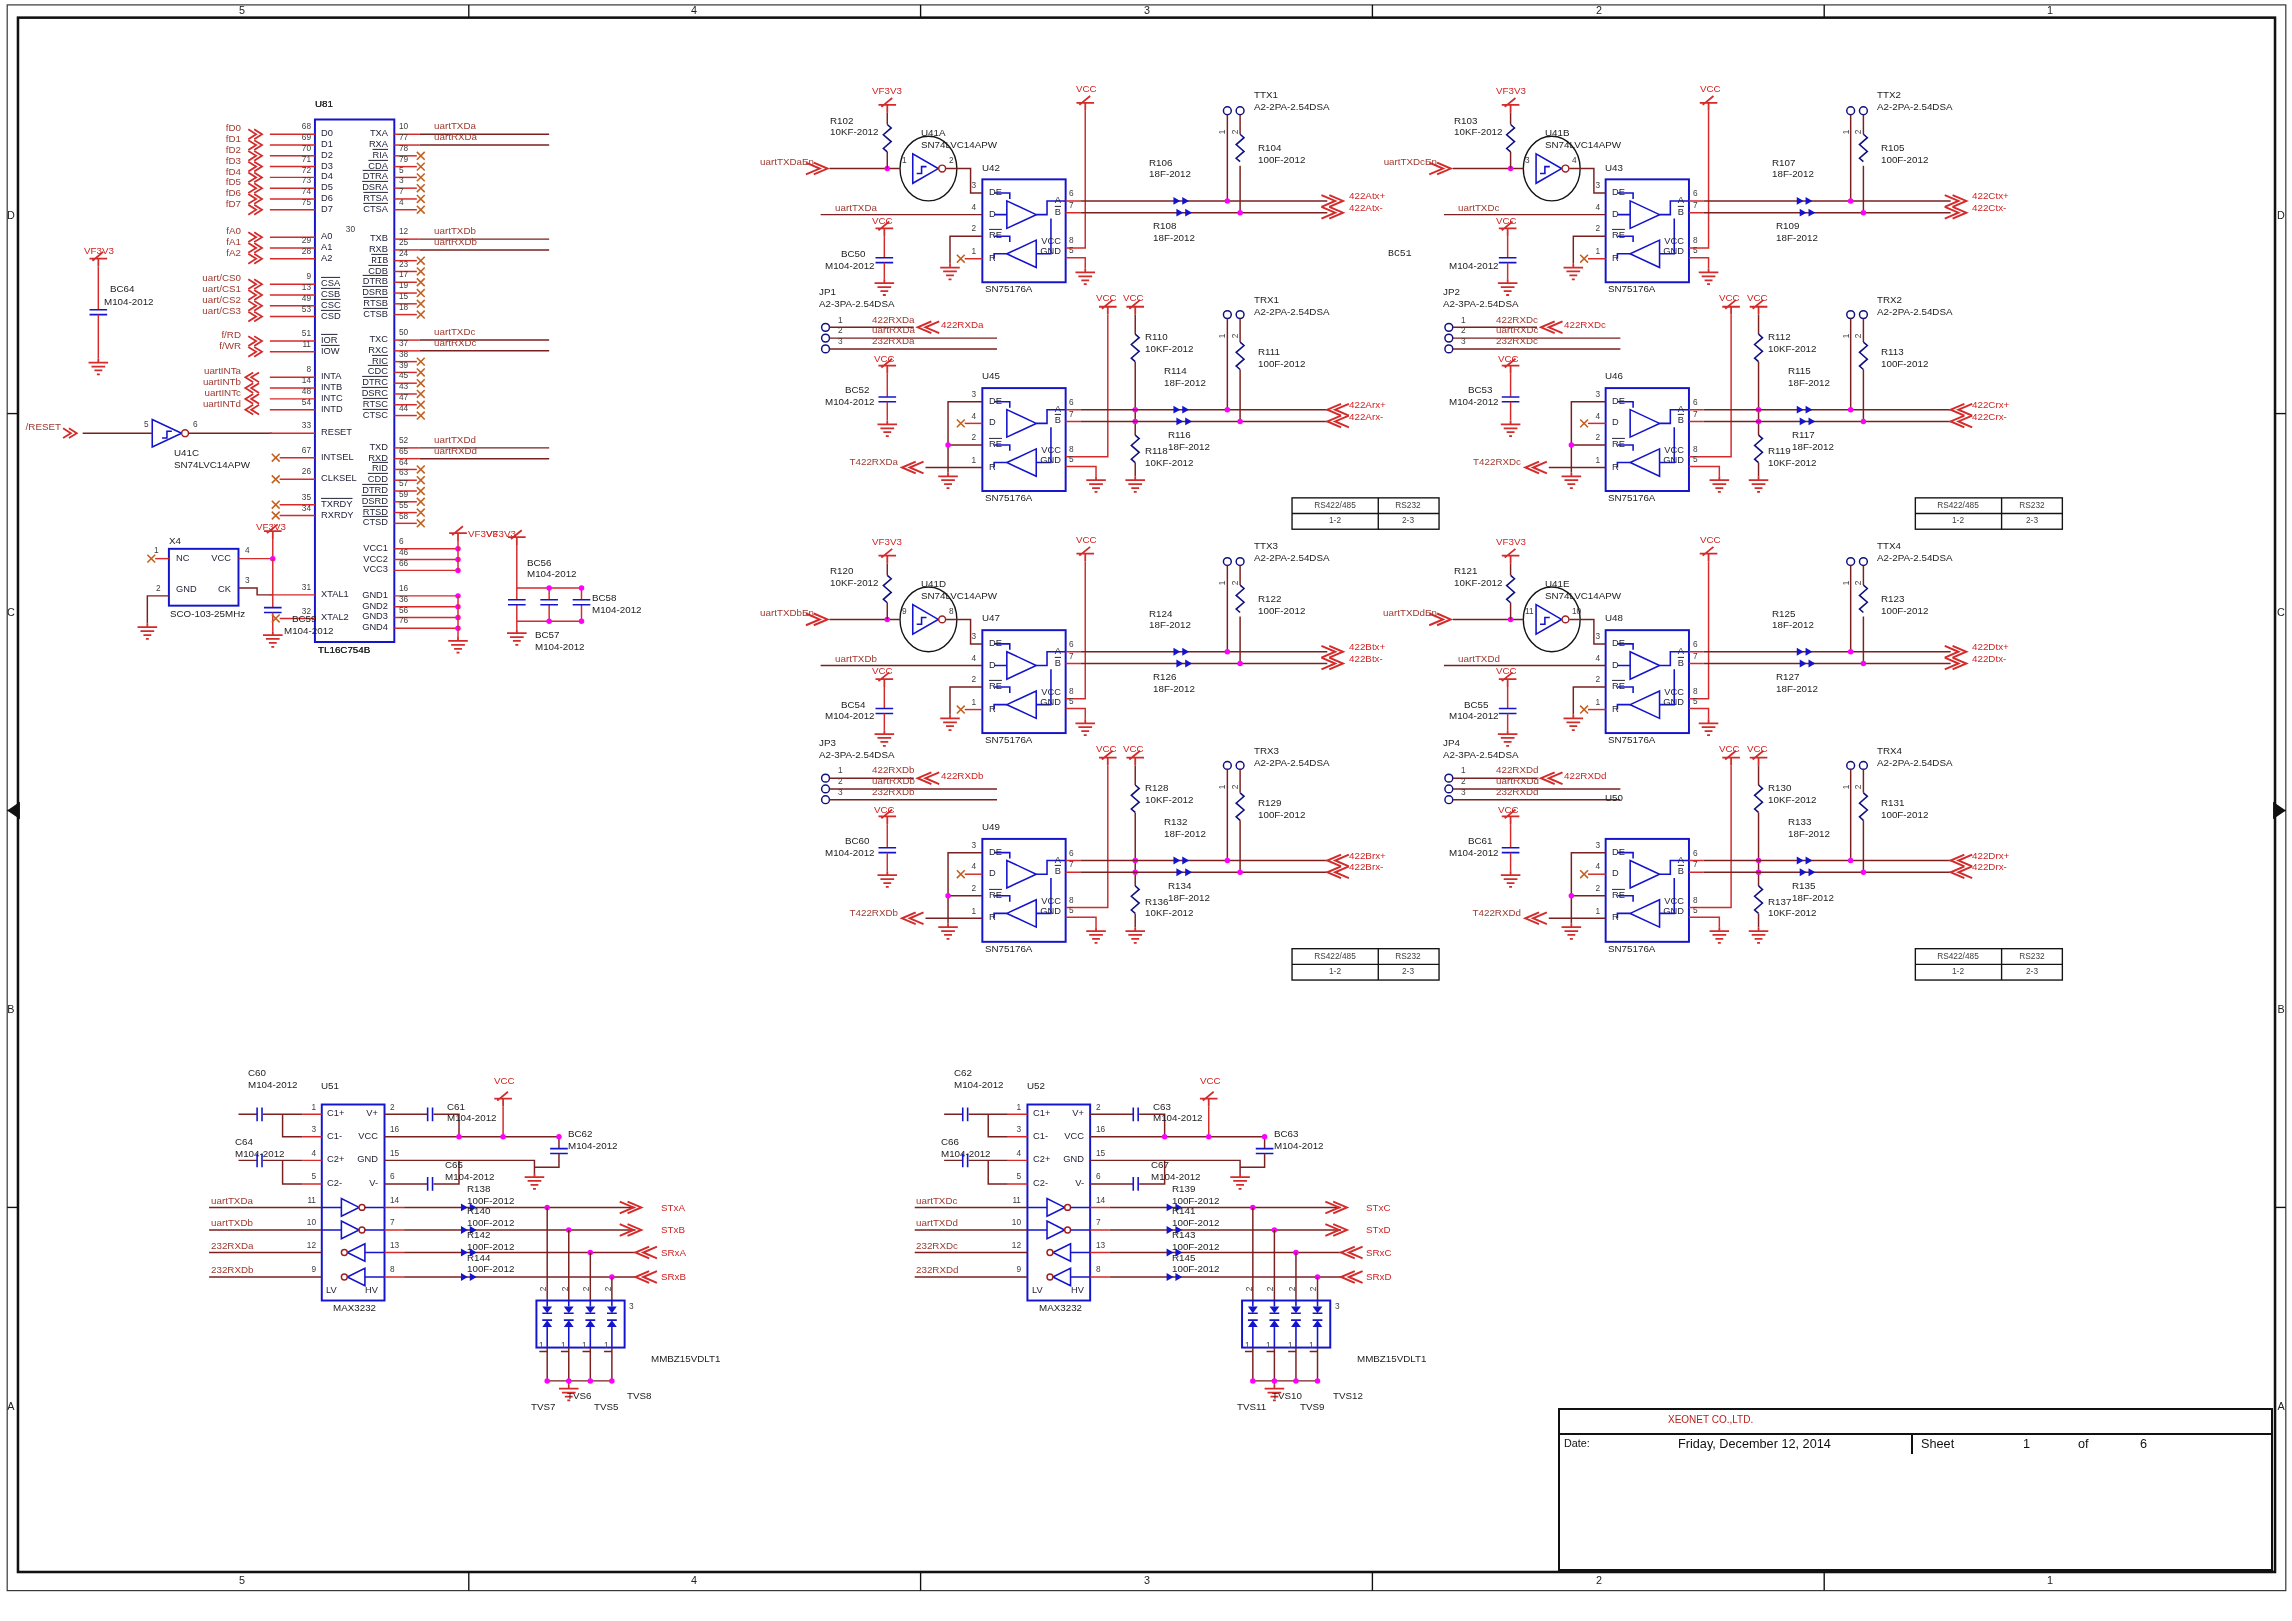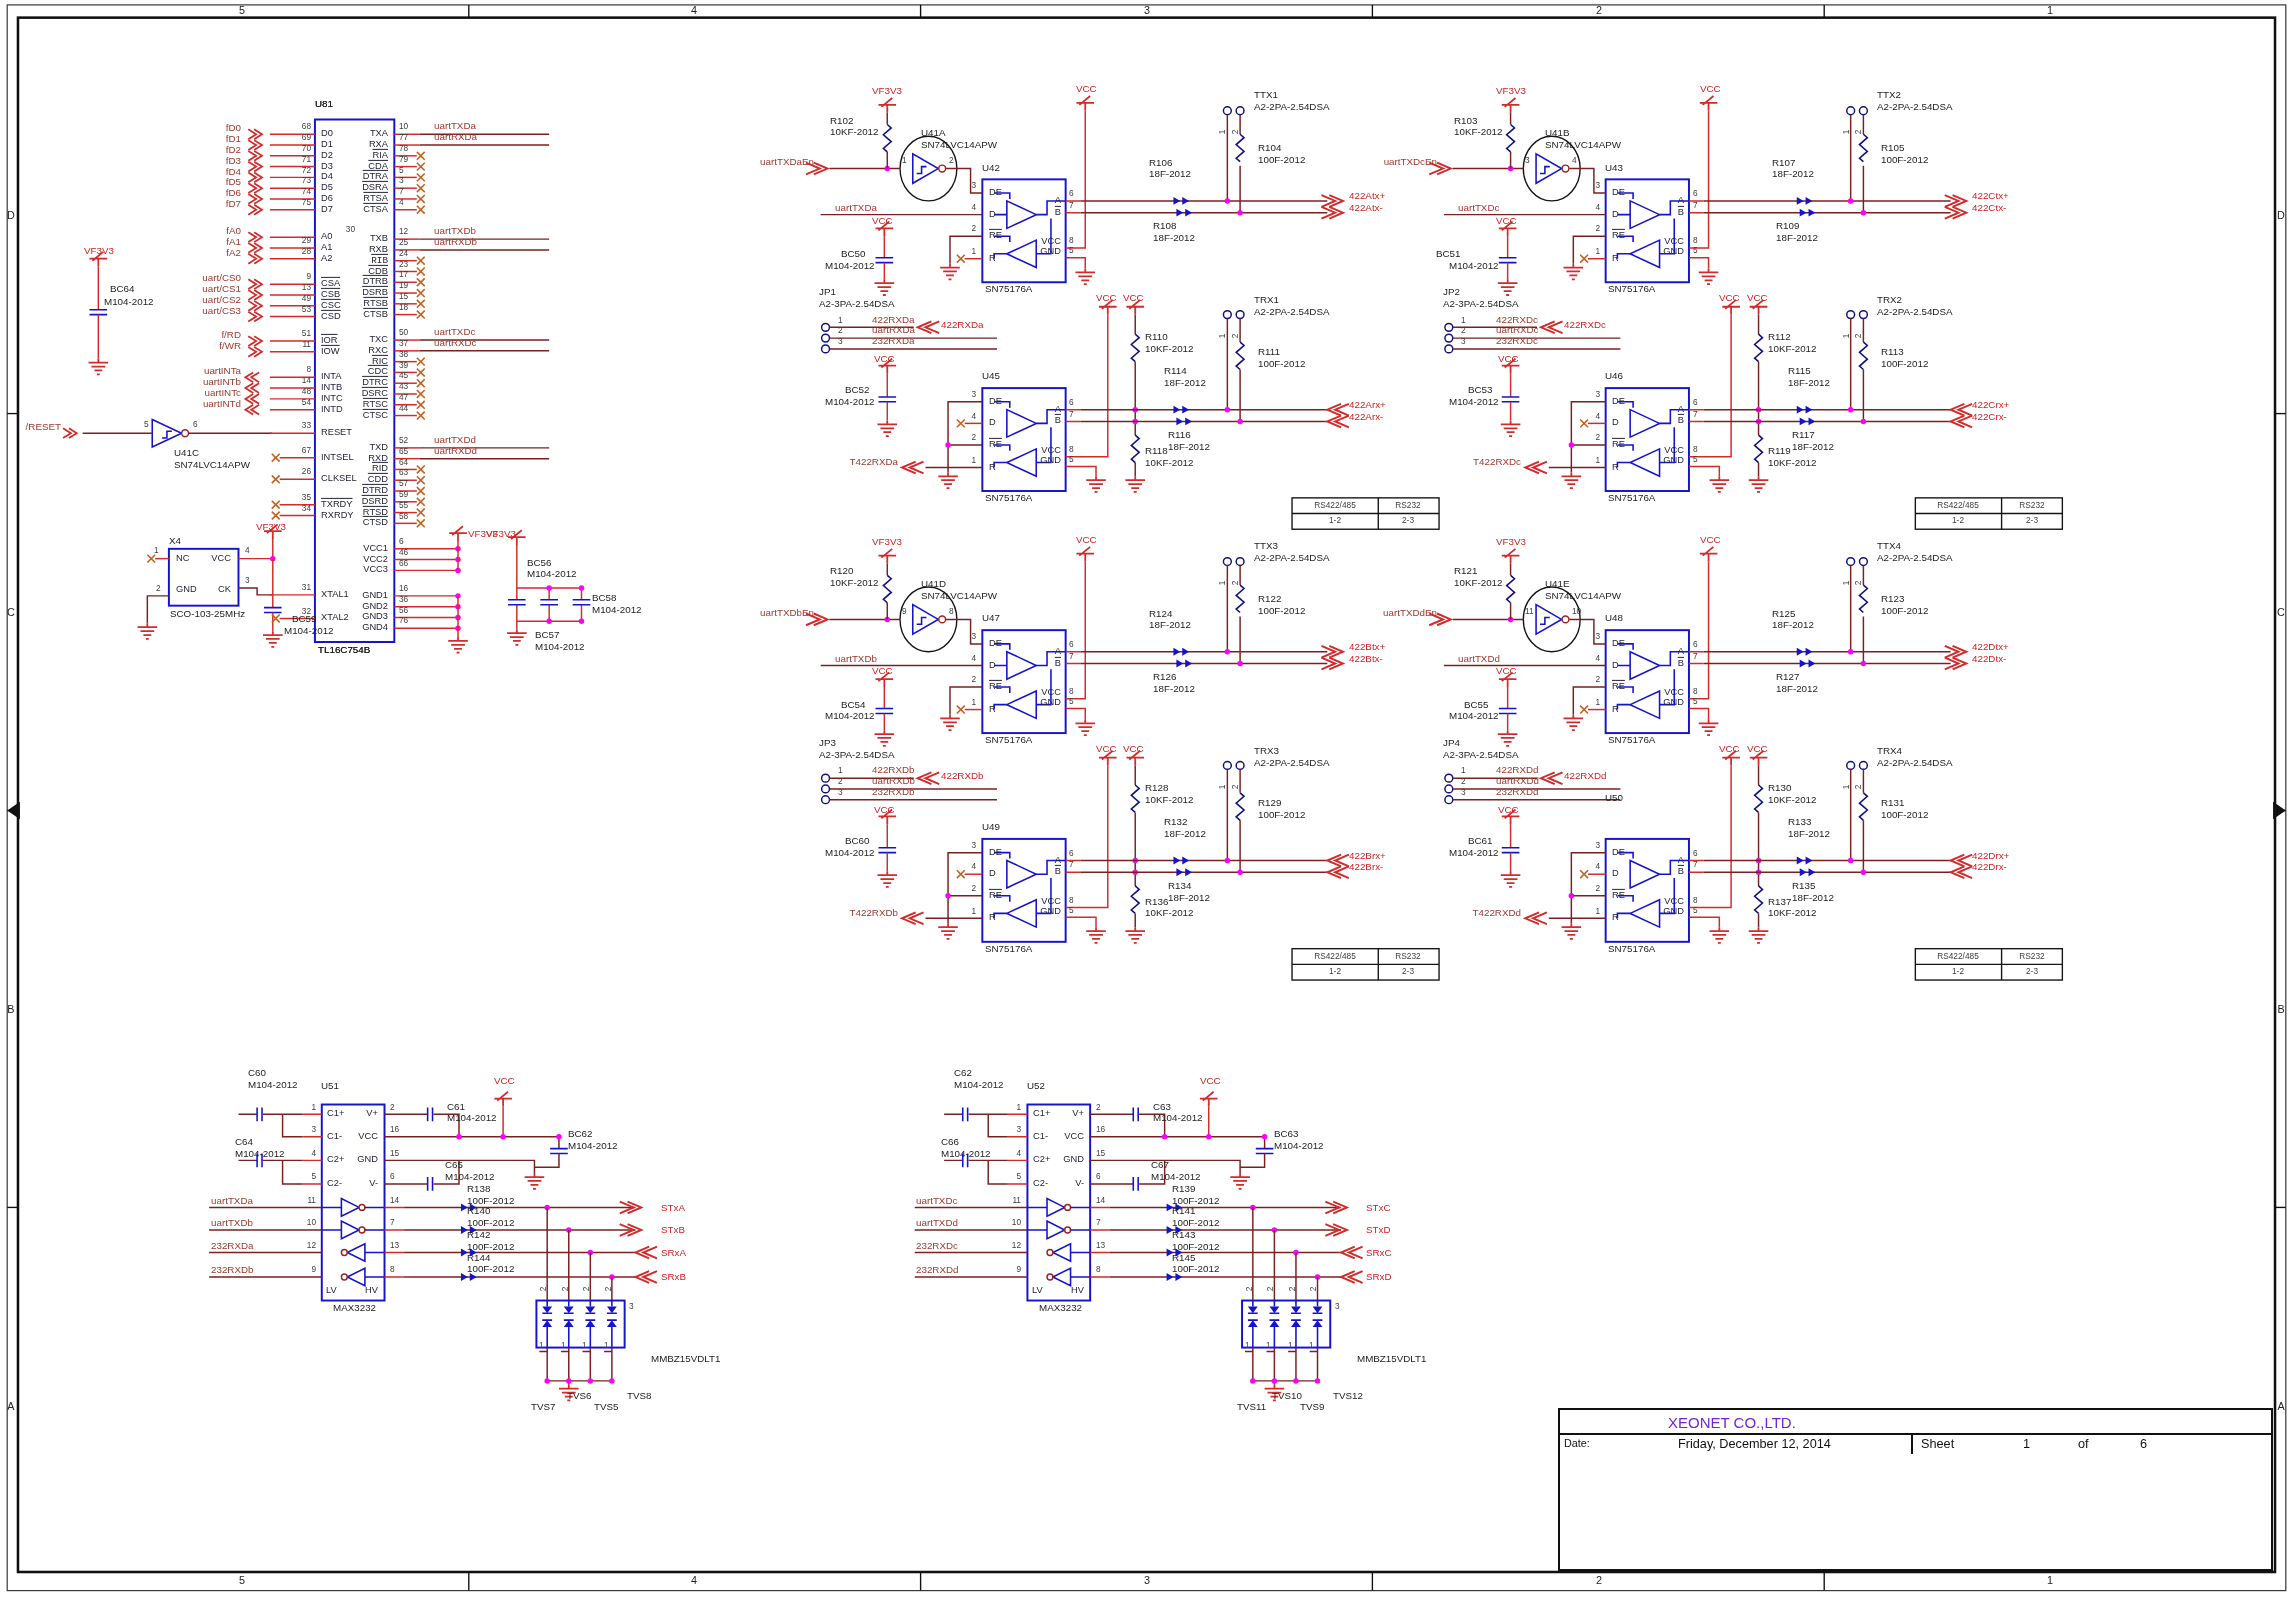--- a/index.html
+++ b/index.html
@@ -41,21 +41,21 @@
   .tb .row1{height:24.5px;border-bottom:2px solid #111;position:relative}
   .tb .row2{height:54px;border-bottom:2px solid #111;position:relative}
   .tb .row3{height:59px;border-bottom:2px solid #111;position:relative;display:flex}
   .tb .row4{height:19.6px;position:relative}
   .tb .c-size{width:78px;border-right:2px solid #111;height:100%}
   .tb .c-doc{flex:1;height:100%}
   .tb .c-rev{width:63px;border-left:2px solid #111;height:100%}
   .tb div{box-sizing:border-box}
   .tbt{position:absolute;font-size:10.8px;color:#111}
   .tbv{position:absolute;font-size:12.7px;color:#111}
-  .tbig{position:absolute;font-size:15px;color:#6d28d9}
+  .tbig{position:absolute;font-size:10px;color:#b91c1c}
 </style>
 </head>
 <body>
 
 <div class="sheet">
 
 <svg width="2293" height="1621" viewBox="0 0 2339 1654">
   <defs>
     <g id="x">
           <path class="xm" d="M-4,-4 L4,4 M-4,4 L4,-4"></path>
@@ -798,21 +798,21 @@
       <div class="lbl k" style="left: 1776px; top: 238px;">18F-2012</div>
       <div class="lbl k" style="left: 1877px; top: 95px;">TTX2</div>
       <div class="lbl k" style="left: 1877px; top: 107px;">A2-2PA-2.54DSA</div>
       <div class="lbl s rot" style="left: 1846px; top: 132px;">1</div>
       <div class="lbl s rot" style="left: 1858px; top: 132px;">2</div>
       <div class="lbl k" style="left: 1881px; top: 148px;">R105</div>
       <div class="lbl k" style="left: 1881px; top: 160px;">100F-2012</div>
       <div class="lbl r" style="left: 1972px; top: 196px;">422Ctx+</div>
       <div class="lbl r" style="left: 1972px; top: 208px;">422Ctx-</div>
       <div class="lbl r" style="left: 1496px; top: 221px;">VCC</div>
-      <div class="lbl k" style="left: 1436px; top: 254px;">BC51</div>
+      <div class="lbl k" style="left: 1388px; top: 254px; font-family: Liberation Mono, monospace;">BC51</div>
       <div class="lbl k" style="left: 1449px; top: 266px;">M104-2012</div>
       <div class="lbl k" style="left: 1443px; top: 292px;">JP2</div>
       <div class="lbl k" style="left: 1443px; top: 304px;">A2-3PA-2.54DSA</div>
       <div class="lbl s" style="left: 1461px; top: 321px;">1</div>
       <div class="lbl s" style="left: 1461px; top: 331px;">2</div>
       <div class="lbl s" style="left: 1461px; top: 342px;">3</div>
       <div class="lbl m" style="left: 1496px; top: 320px;">422RXDc</div>
       <div class="lbl m" style="left: 1496px; top: 330px;">uartRXDc</div>
       <div class="lbl m" style="left: 1496px; top: 341px;">232RXDc</div>
       <div class="lbl r" style="left: 1564px; top: 325px;">422RXDc</div>

